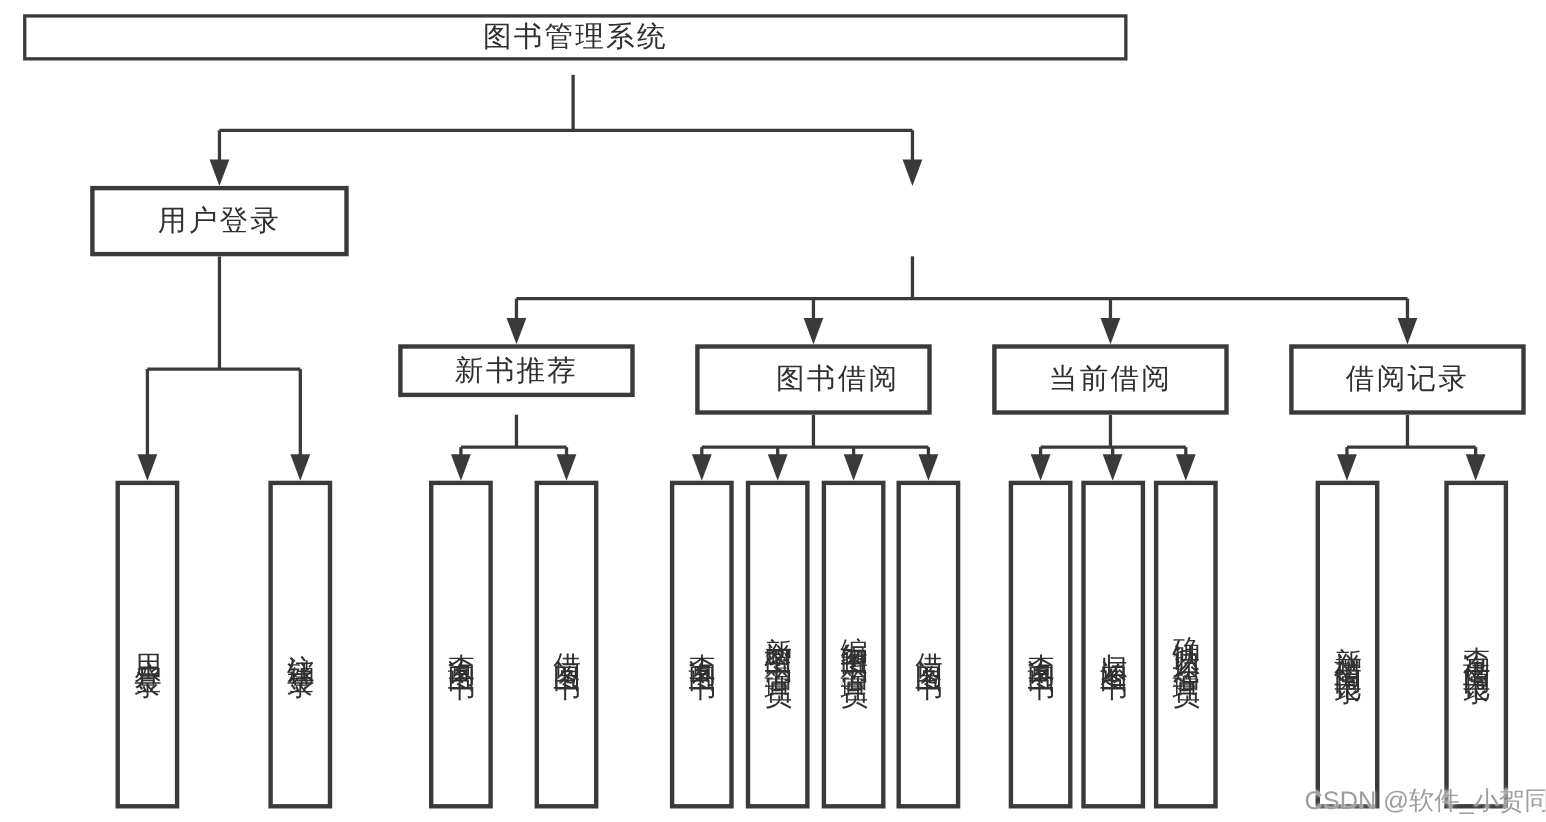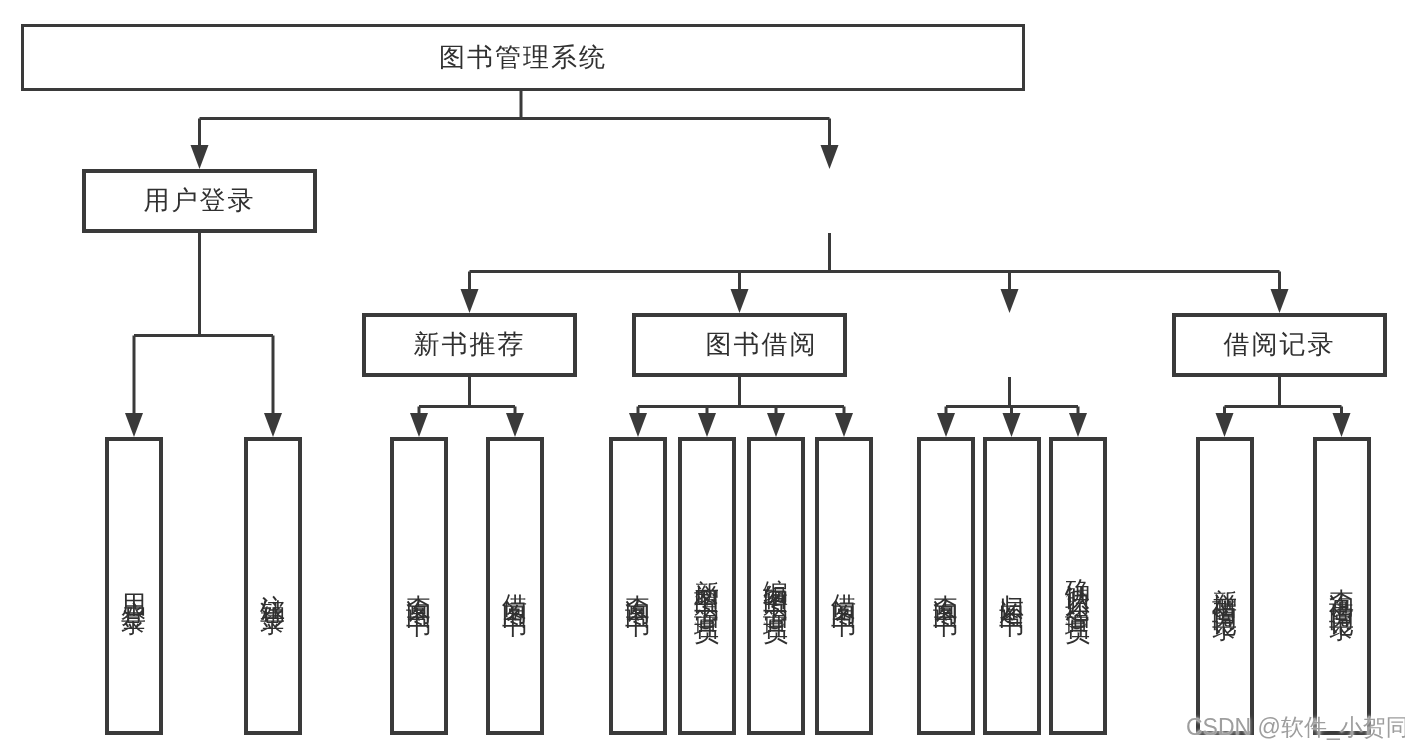--- a/index.html
+++ b/index.html
@@ -97,26 +97,27 @@
 
       <polygon points="937,413 955,413 946,437"></polygon>
       <polygon points="1002.5,413 1020.5,413 1011.5,437"></polygon>
       <polygon points="1069,413 1087,413 1078,437"></polygon>
 
       <polygon points="1215.5,413 1233.5,413 1224.5,437"></polygon>
       <polygon points="1332.5,413 1350.5,413 1341.5,437"></polygon>
     </g>
   </svg>
 
-  <div class="box root h" style="left:21px;top:24px;width:1004px;height:67px;">图书管理系统</div>
+  <div class="box root h" style="left:21px;top:13px;width:1004px;height:42px;">图书管理系统</div>
 
   <div class="box h" style="left:82px;top:169px;width:235px;height:64px;">用户登录</div>
 
-  <div class="box h" style="left:362px;top:313px;width:215px;height:64px;">新书推荐</div>
+  <div class="box h" style="left:362px;top:313px;width:215px;height:48px;">新书推荐</div>
   <div class="box h" style="left:632px;top:313px;width:215px;height:64px;padding-left:44px;">图书借阅</div>
+  <div class="box h" style="left:902px;top:313px;width:215px;height:64px;">当前借阅</div>
   <div class="box h" style="left:1172px;top:313px;width:215px;height:64px;">借阅记录</div>
 
   <div class="box v" style="left:105px;top:437px;width:58px;height:298px;">用户登录</div>
   <div class="box v" style="left:244px;top:437px;width:58px;height:298px;">注销登录</div>
 
   <div class="box v" style="left:390px;top:437px;width:58px;height:298px;">查询图书</div>
   <div class="box v" style="left:486px;top:437px;width:58px;height:298px;">借阅图书</div>
 
   <div class="box v" style="left:609px;top:437px;width:58px;height:298px;">查询图书</div>
   <div class="box v" style="left:678px;top:437px;width:58px;height:298px;">新增图书（管理员）</div>

